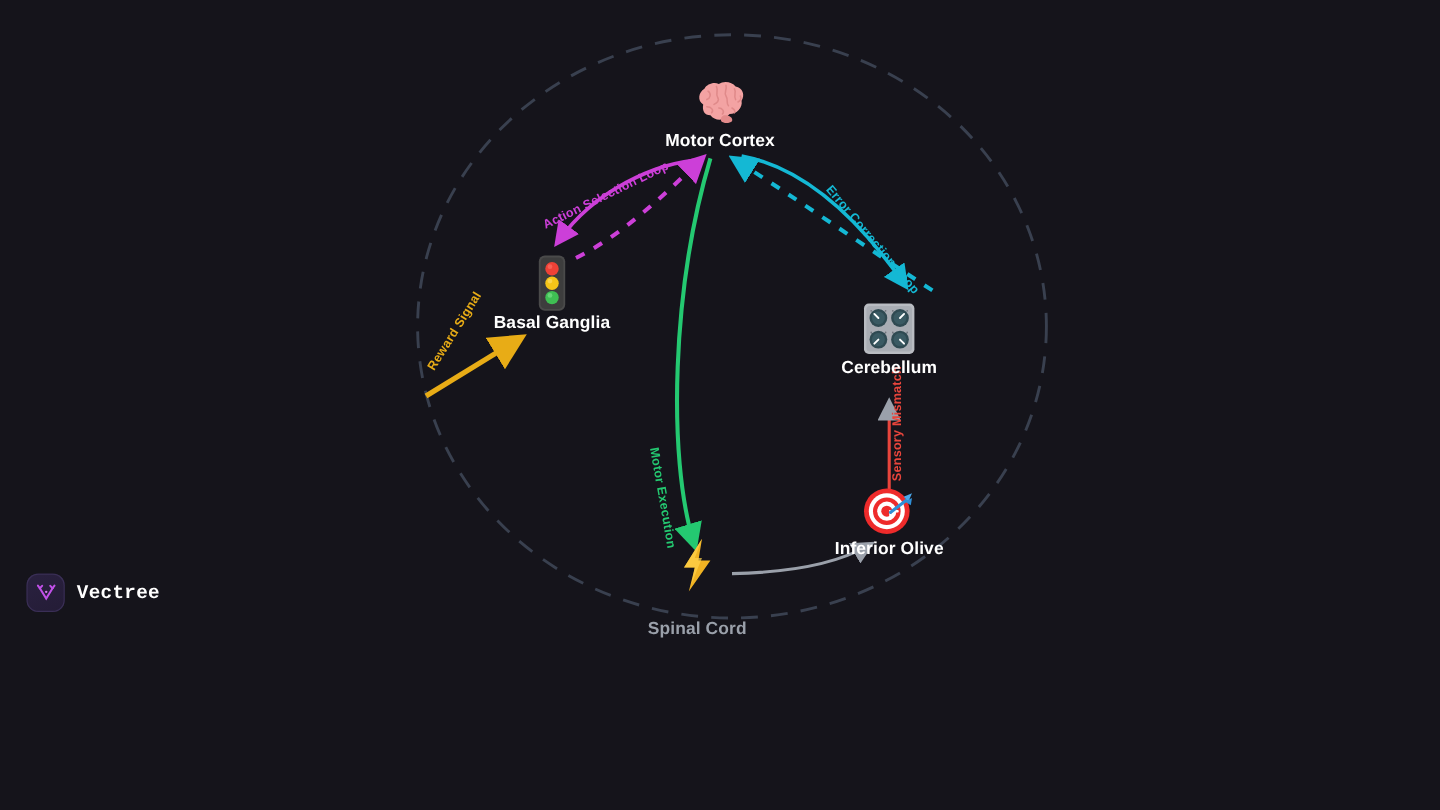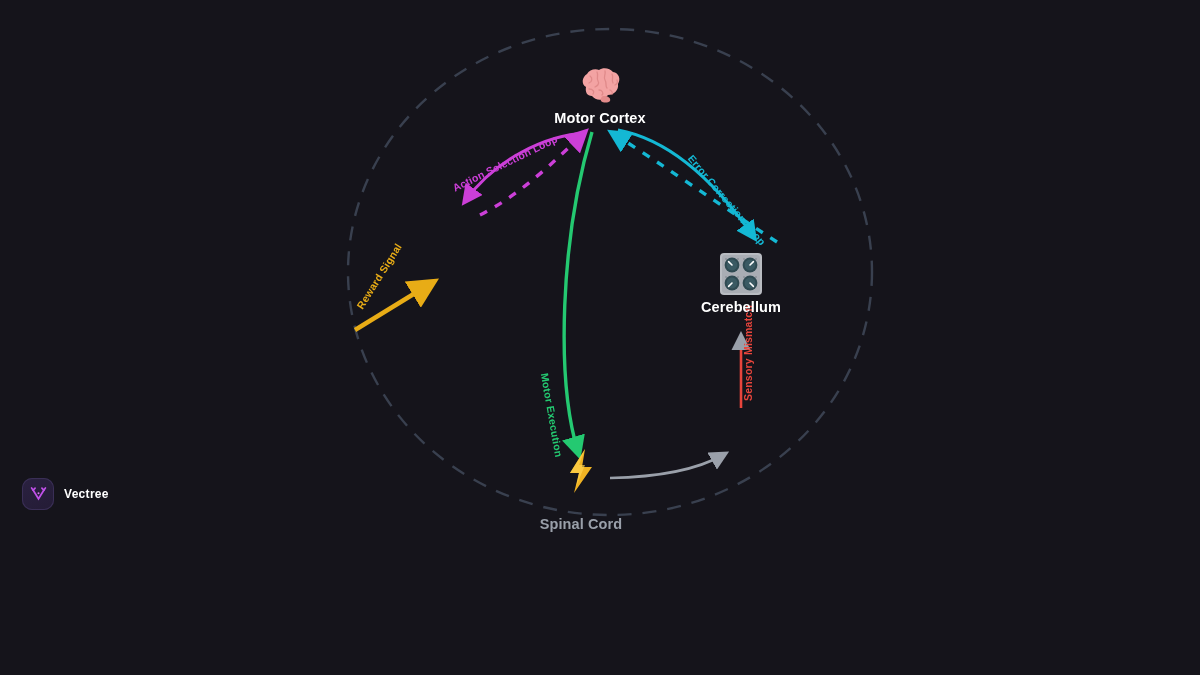--- a/index.html
+++ b/index.html
@@ -78,22 +78,22 @@
     width: 32px;
     height: 32px;
     border-radius: 10px;
     background: linear-gradient(150deg, #2a2140 0%, #241c36 100%);
     display: flex;
     align-items: center;
     justify-content: center;
     box-shadow: inset 0 0 0 1px #3a2f56;
   }
   #brand-name {
-    font-family: Liberation Sans, sans-serif;
-    font-size: 12px;
+    font-family: Liberation Mono, monospace;
+    font-size: 16px;
     font-weight: bold;
     color: #ffffff;
     letter-spacing: .3px;
   }
   #headline {
     position: absolute;
     left: 20px;
     top: 516px;
     width: 520px;
     font-family: "DejaVu Sans Mono", "Liberation Mono", monospace;
@@ -185,20 +185,35 @@
             <path d="M22,25 C25,25 27,28 25,30"></path>
             <path d="M33,25 C35,26 36,28 35,29"></path>
             <path d="M40,15 C41,17 40,19 38,20"></path>
           </g>
         </g>
       </svg>
     </div>
     <div class="node-label">Motor Cortex</div>
   </div>
 
+  <div class="node" style="left:460px; top:245px;">
+    <div class="node-icon">
+      <svg width="30" height="48" viewBox="0 0 30 48">
+        <rect x="4" y="1" width="22" height="46" rx="5" fill="#4a4a4a"></rect>
+        <rect x="5.5" y="2.5" width="19" height="43" rx="4" fill="#3d3d3d"></rect>
+        <circle cx="15" cy="12" r="5.6" fill="#ef4136"></circle>
+        <circle cx="13.3" cy="10.2" r="2" fill="#ff7a70" opacity="0.55"></circle>
+        <circle cx="15" cy="24" r="5.6" fill="#f5c518"></circle>
+        <circle cx="13.3" cy="22.2" r="2" fill="#ffe27a" opacity="0.55"></circle>
+        <circle cx="15" cy="36" r="5.6" fill="#3fbf53"></circle>
+        <circle cx="13.3" cy="34.2" r="2" fill="#86e995" opacity="0.55"></circle>
+      </svg>
+    </div>
+    <div class="node-label">Basal Ganglia</div>
+  </div>
 
 
   <div class="node" style="left:741px; top:283px;">
     <div class="node-icon">
       <svg width="46" height="46" viewBox="0 0 46 46">
         <rect x="2" y="2" width="42" height="42" rx="4" fill="#b9bcc2"></rect>
         <rect x="4" y="4" width="38" height="38" rx="3" fill="#a9adb4"></rect>
         <g>
           <circle cx="14" cy="14" r="7.4" fill="#2f4a52"></circle>
           <circle cx="14" cy="14" r="5.4" fill="#3a5a63"></circle>
@@ -221,20 +236,38 @@
           <circle cx="8" cy="26" r="0.7"></circle>
             <circle cx="20" cy="26" r="0.7"></circle>
           <circle cx="26" cy="26" r="0.7"></circle>
             <circle cx="38" cy="26" r="0.7"></circle>
         </g>
       </svg>
     </div>
     <div class="node-label">Cerebellum</div>
   </div>
 
+  <div class="node" style="left:741px; top:434px;">
+    <div class="node-icon">
+      <svg width="46" height="46" viewBox="0 0 46 46">
+        <circle cx="21" cy="24" r="19" fill="#ee2b2b"></circle>
+        <circle cx="21" cy="24" r="15" fill="#ffffff"></circle>
+        <circle cx="21" cy="24" r="11.5" fill="#ee2b2b"></circle>
+        <circle cx="21" cy="24" r="8" fill="#ffffff"></circle>
+        <circle cx="21" cy="24" r="4.6" fill="#ee2b2b"></circle>
+        <path d="M24,30 L24,24 L30,24" stroke="#ffffff" stroke-width="2" fill="none" stroke-linecap="round"></path>
+        <g>
+          <path d="M24,25 L37,15" stroke="#2f8fd6" stroke-width="2.6" stroke-linecap="round"></path>
+          <path d="M35,12 L42,9 L39,16 Z" fill="#4aa8ea"></path>
+          <path d="M36,16 L42,13 L41,19 Z" fill="#2f8fd6"></path>
+        </g>
+      </svg>
+    </div>
+    <div class="node-label">Inferior Olive</div>
+  </div>
 
   <div class="node" style="left:581px; top:490px;">
     <div class="node-icon">
       <svg width="36" height="48" viewBox="0 0 36 48">
         <path d="M22,2 L7,26 L16,26 L11,46 L29,20 L19,20 Z" fill="#f0b323"></path>
         <path d="M22,2 L7,26 L16,26 L13,40 L22,18 L16,18 Z" fill="#ffd34d" opacity="0.7"></path>
       </svg>
     </div>
     <div class="node-label dim">Spinal Cord</div>
   </div>

